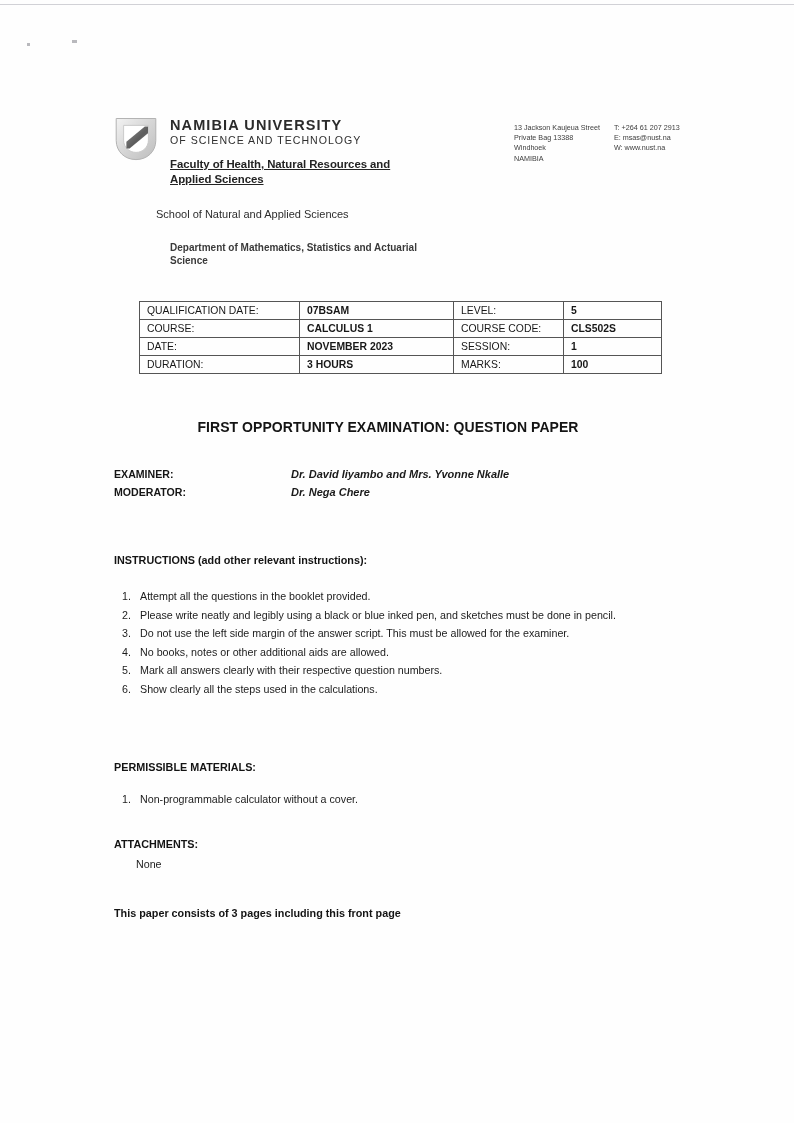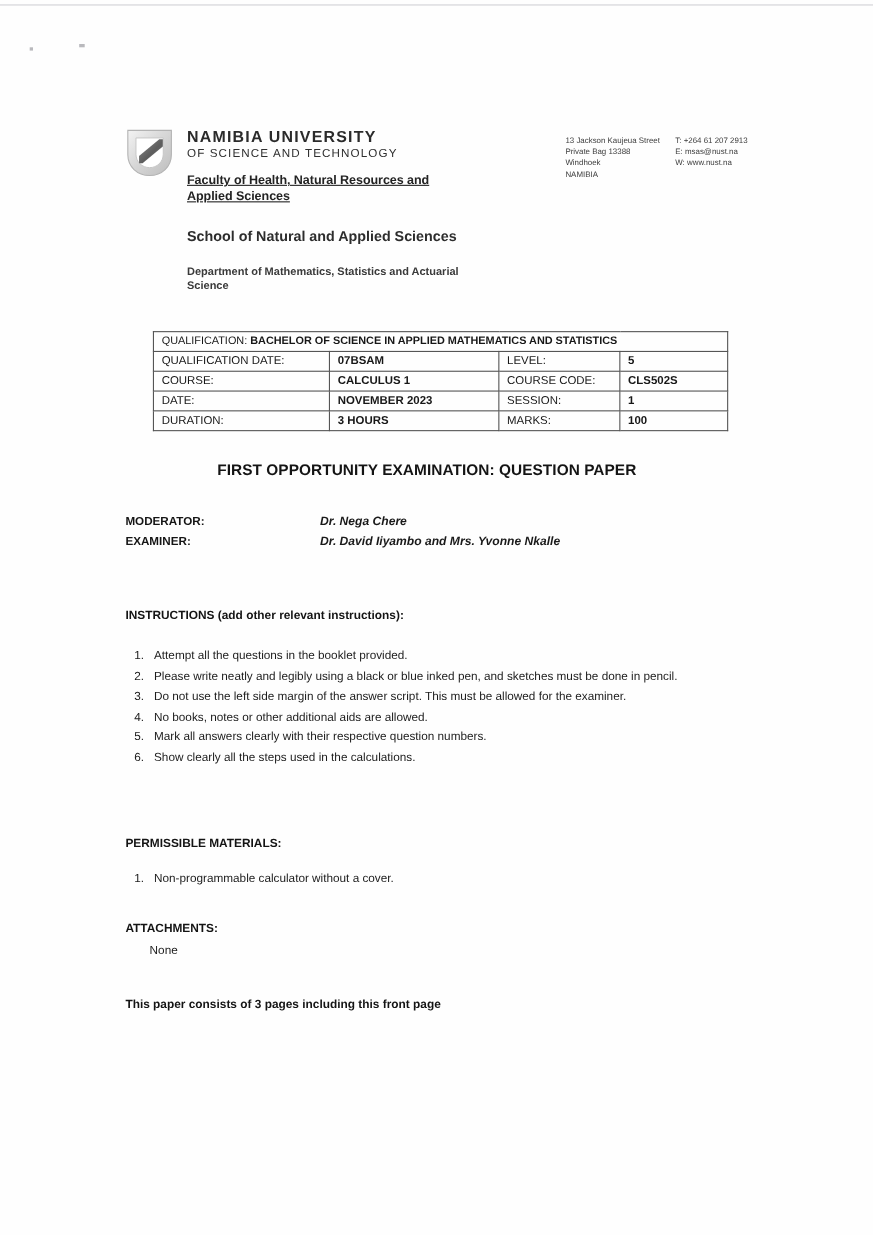--- a/index.html
+++ b/index.html
@@ -83,24 +83,24 @@
     font-size: 11.4px;
     font-weight: bold;
     line-height: 1.32;
     color: #232323;
     letter-spacing: -.05px;
     text-decoration: underline;
   }
 
   .school {
     position: absolute;
-    left: 57px; top: 92px;
+    left: 43px; top: 92px;
     width: 270px;
-    font-size: 13px;
-    font-weight: bold;
+    font-size: 11px;
+    font-weight: normal;
     line-height: 1.3;
     color: #2d2d2d;
   }
 
   .department {
     position: absolute;
     left: 57px; top: 126px;
     width: 280px;
     font-size: 10px;
     font-weight: bold;
@@ -319,23 +319,20 @@
   </div>
 
   <table class="qual-table">
     <colgroup>
       <col class="col-label">
         <col class="col-value">
       <col class="col-label2">
         <col class="col-value2">
     </colgroup>
     <tbody>
-      <tr class="header-row">
-        <td colspan="4"><span class="q-prefix">QUALIFICATION: </span><span>BACHELOR OF SCIENCE IN APPLIED MATHEMATICS AND STATISTICS</span></td>
-      </tr>
 
       <tr>
         <td class="label">QUALIFICATION DATE:</td>
         <td class="value">07BSAM</td>
         <td class="label">LEVEL:</td>
         <td class="value">5</td>
       </tr>
 
       <tr>
         <td class="label">COURSE:</td>
@@ -357,27 +354,27 @@
         <td class="label">MARKS:</td>
         <td class="value">100</td>
       </tr>
     </tbody>
   </table>
 
   <div class="exam-heading">FIRST OPPORTUNITY EXAMINATION: QUESTION PAPER</div>
 
   <div class="people">
     <div class="people-row">
+      <div class="people-label">EXAMINER:</div>
+      <div class="people-value">Dr. David Iiyambo and Mrs. Yvonne Nkalle</div>
+    </div>
+    <div class="people-row">
       <div class="people-label">MODERATOR:</div>
       <div class="people-value">Dr. Nega Chere</div>
     </div>
-    <div class="people-row">
-      <div class="people-label">EXAMINER:</div>
-      <div class="people-value">Dr. David Iiyambo and Mrs. Yvonne Nkalle</div>
-    </div>
   </div>
 
   <div class="instructions-head">INSTRUCTIONS (add other relevant instructions):</div>
 
   <div class="instructions-list">
     <div class="inst-item">
       <span class="inst-num">1.</span>
       <span class="inst-text nojust">Attempt all the questions in the booklet provided.</span>
     </div>
     <div class="inst-item">

